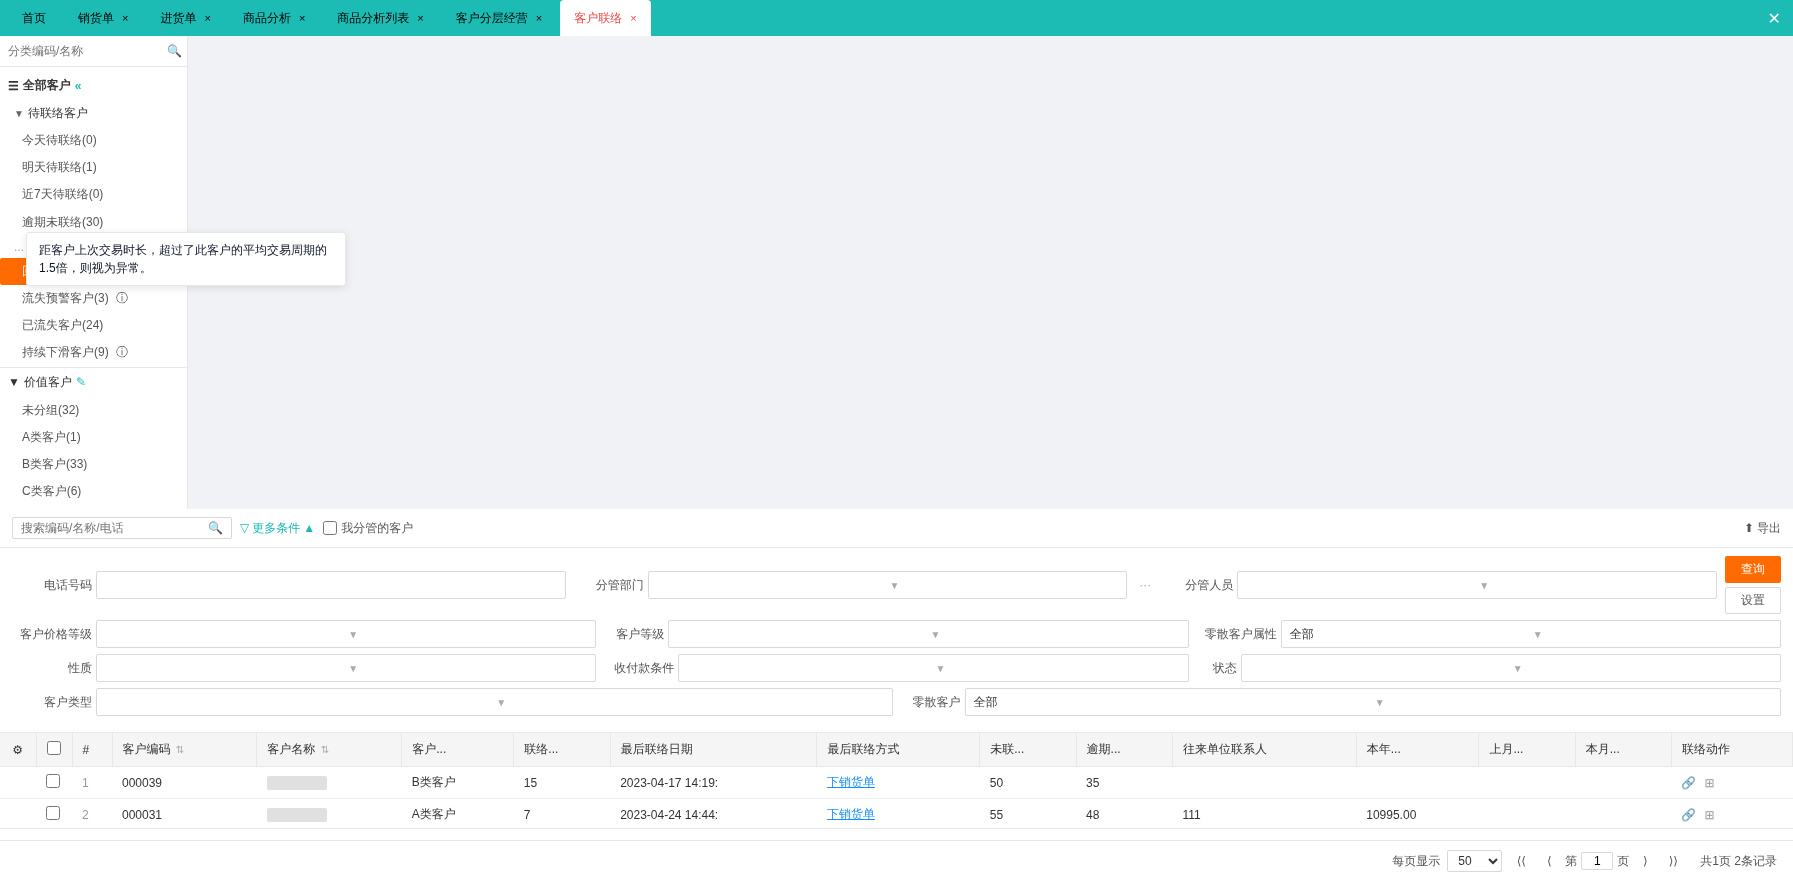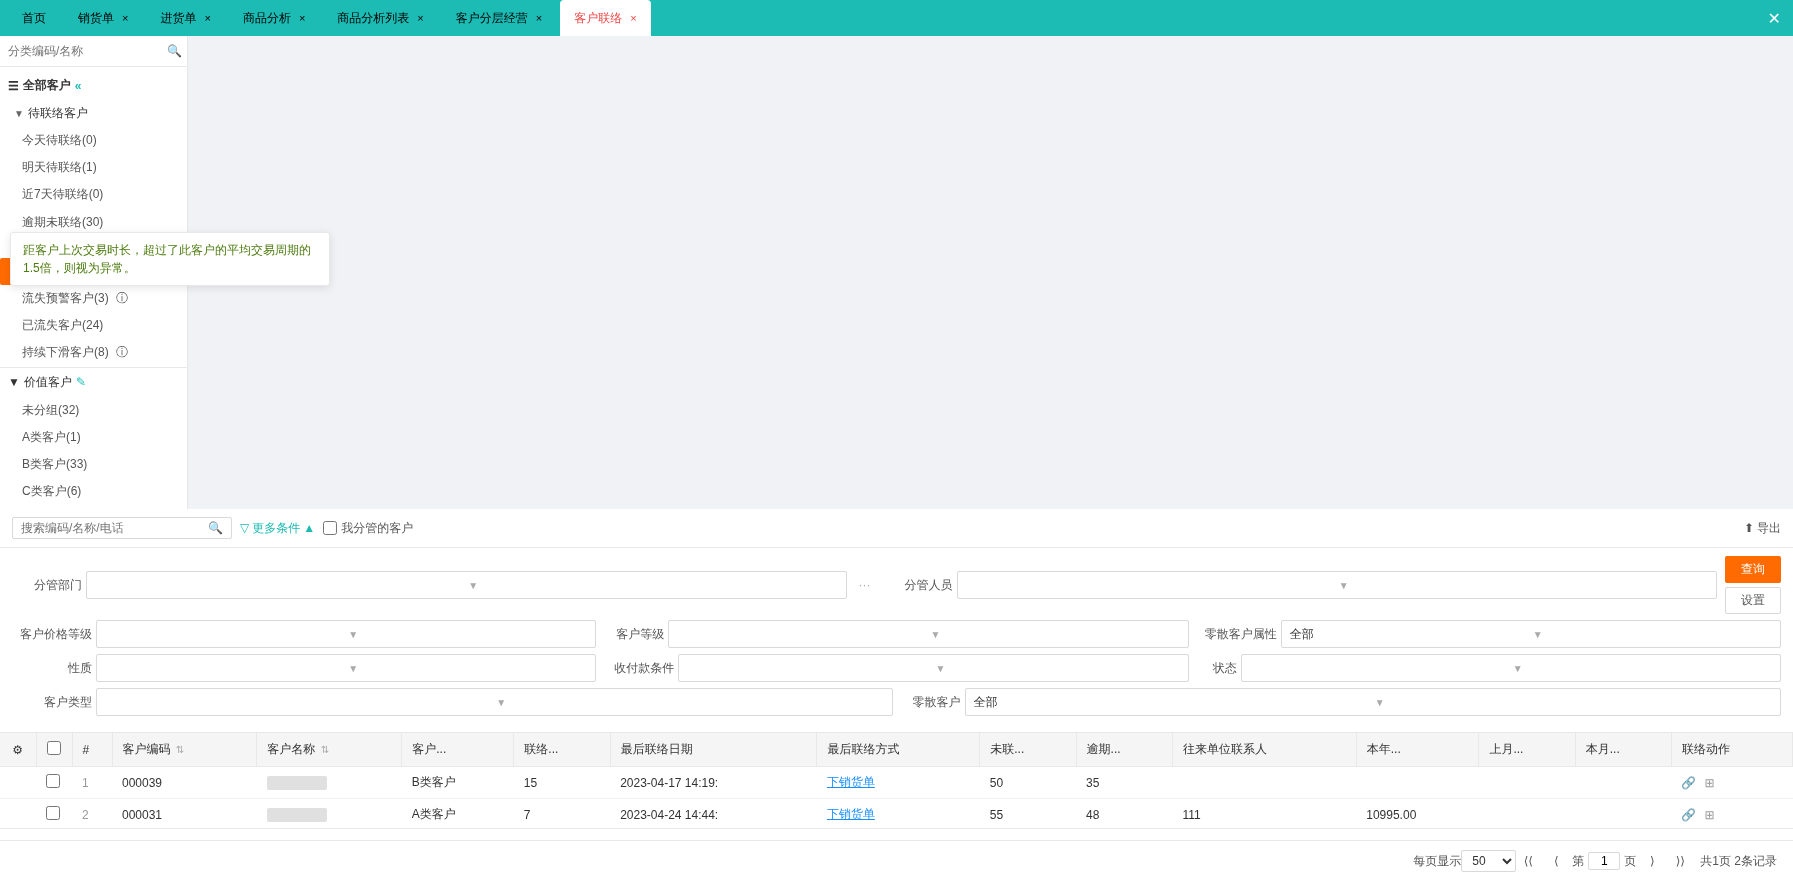--- a/index.html
+++ b/index.html
@@ -318,21 +318,21 @@
     .action-icons { display: flex; gap: 8px; color: #999; cursor: pointer; }
 
     
     .pagination-bar {
       background: #fff;
       border-top: 1px solid #e8e8e8;
       padding: 8px 16px;
       display: flex;
       align-items: center;
       justify-content: flex-end;
-      gap: 0;
+      gap: 7px;
     }
     .page-size-label { color: #555; }
     .page-size-select {
       border: 1px solid #d9d9d9;
       border-radius: 2px;
       padding: 2px 6px;
       font-size: 12px;
       color: #333;
       background: #fff;
       cursor: pointer;
@@ -358,28 +358,28 @@
       border: 1px solid #d9d9d9;
       border-radius: 2px;
       padding: 1px 4px;
       font-size: 12px;
     }
     .total-label { color: #555; margin-left: 8px; }
 
     
     .tooltip-box {
       position: absolute;
-      left: 10px;
+      left: 26px;
       top: 232px;
       background: #fff;
       border: 1px solid #e8e8e8;
       border-radius: 3px;
       padding: 8px 12px;
       font-size: 12px;
-      color: #4d7c0f;
+      color: #0f172a;
       z-index: 100;
       box-shadow: 0 2px 8px rgba(0,0,0,0.1);
       max-width: 320px;
       line-height: 1.5;
     }
 
     
     ::-webkit-scrollbar { width: 6px; height: 6px; }
     ::-webkit-scrollbar-track { background: #f0f0f0; }
     ::-webkit-scrollbar-thumb { background: #ccc; border-radius: 3px; }
@@ -483,21 +483,21 @@
         <span style="margin-left:4px;">ⓘ</span>
       </div>
       <div class="sidebar-item">
         <span>流失预警客户(3)</span>
         <span style="margin-left:4px;">ⓘ</span>
       </div>
       <div class="sidebar-item">
         <span>已流失客户(24)</span>
       </div>
       <div class="sidebar-item">
-        <span>持续下滑客户(8)</span>
+        <span>持续下滑客户(9)</span>
         <span style="margin-left:4px;">ⓘ</span>
       </div>
 
       <div class="sidebar-footer">
         <span style="color:#333;">▼</span>
         <span class="group-label">价值客户</span>
         <span style="color:#1cbbb4;cursor:pointer;">✎</span>
       </div>
       <div class="sidebar-item">
         <span>未分组(32)</span>
@@ -532,20 +532,26 @@
       </div>
       <div class="export-btn">
         <span>⬆</span>
         <span>导出</span>
       </div>
     </div>
 
     <div class="extended-filter">
 
       <div class="filter-row">
+        <div class="filter-group">
+          <span class="filter-field-label">电话号码</span>
+          <div class="filter-field">
+            <span></span>
+          </div>
+        </div>
         <div class="filter-group">
           <span class="filter-field-label" style="width:70px;">分管部门</span>
           <div class="filter-full">
             <span></span>
             <span class="arrow">▼</span>
           </div>
         </div>
         <span class="filter-dots">···</span>
         <div class="filter-group">
           <span class="filter-field-label" style="width:70px;">分管人员</span>

